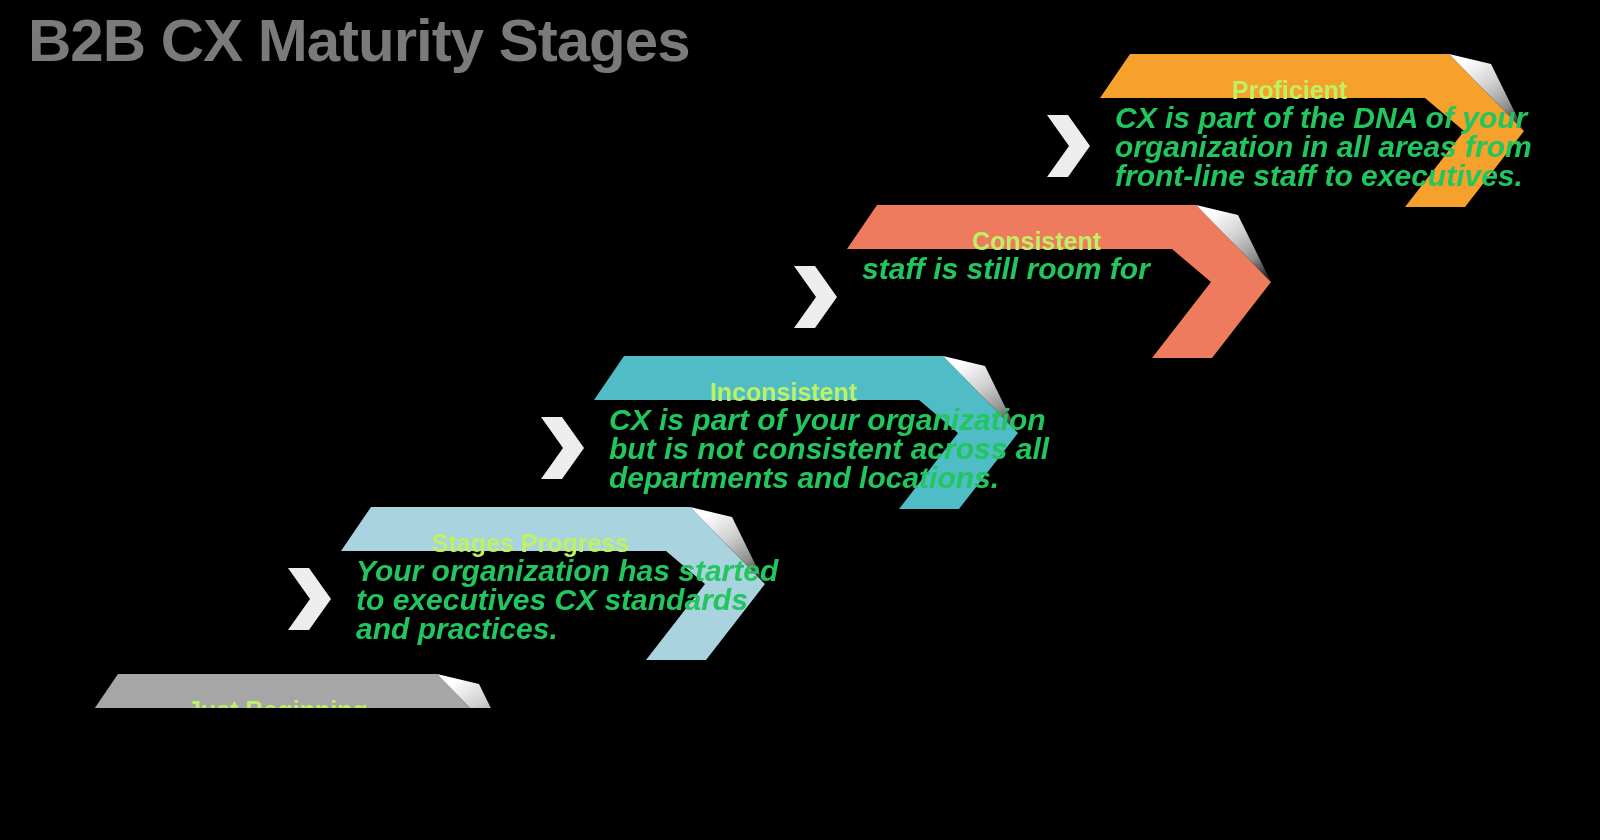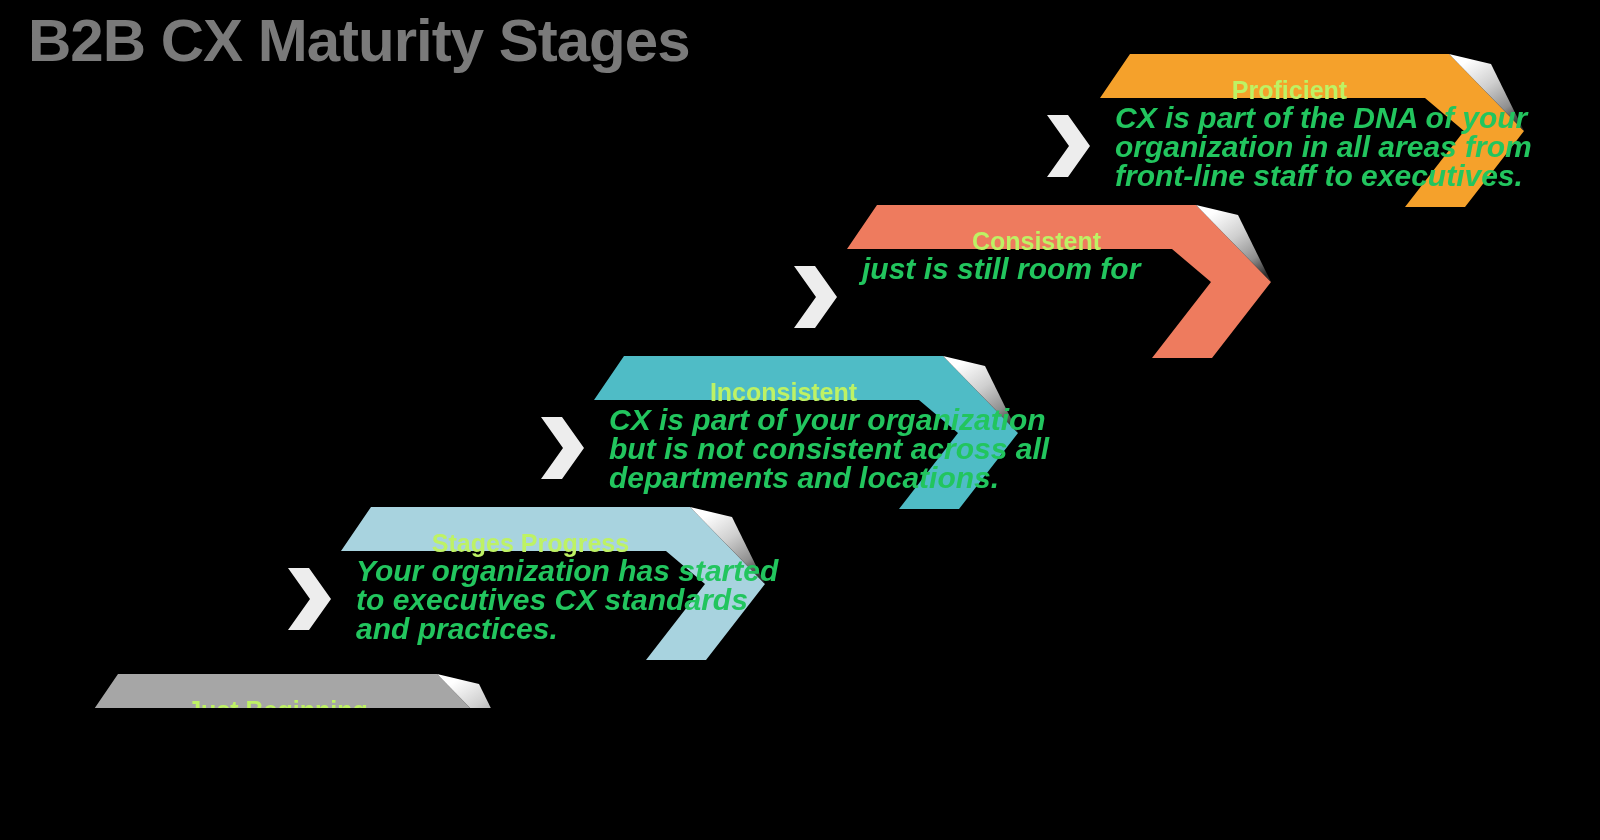--- a/index.html
+++ b/index.html
@@ -102,21 +102,21 @@
           <stop offset="0.75" stop-color="#8f8f8f"></stop>
             <stop offset="1" stop-color="#2e2e2e"></stop>
         </linearGradient>
       </defs>
       <polygon points="85,0 404,0 479,77 420,153 360,153 419,77 380,44 55,44" fill="#ee7b5e"></polygon>
       <polygon fill="url(#fold-3)" points="404,0 446,10 479,77"></polygon>
       <polygon fill="#ededed" points="2,61 23,61 45,92 23,123 2,123 24,92"></polygon>
     </svg>
     <div class="stage-label">Consistent</div>
     <div class="stage-desc">
-      <div>just is still room for</div>
+      <div>staff is still room for</div>
     </div>
   </div>
 
   <div class="stage" style="left:1045px; top:54px;">
     <svg width="490" height="160" viewBox="0 0 490 160">
       <defs>
         <linearGradient id="fold-4" gradientUnits="userSpaceOnUse" x1="425" y1="5" x2="470" y2="72">
           <stop offset="0" stop-color="#ffffff"></stop>
             <stop offset="0.4" stop-color="#cfcfcf"></stop>
           <stop offset="0.75" stop-color="#8f8f8f"></stop>

